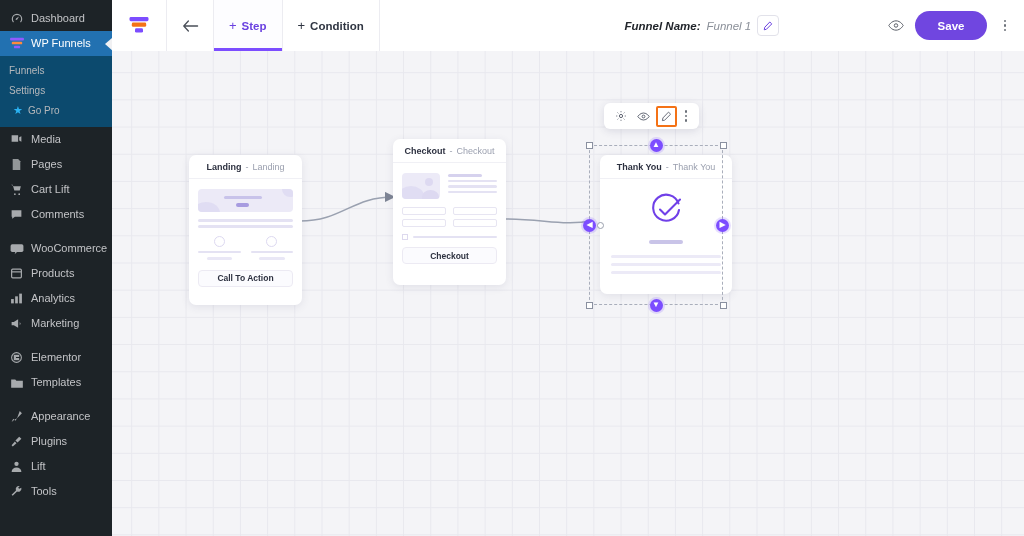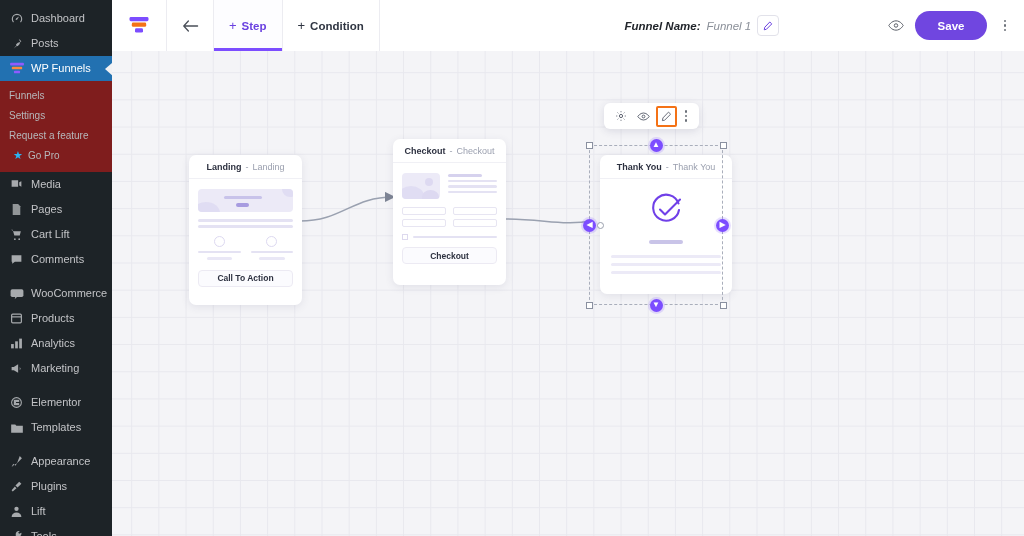--- a/index.html
+++ b/index.html
@@ -45,21 +45,21 @@
   .sb-item.active .ic { color: #fff; }
   .sb-collapse-arrow {
     position: absolute; right: -1px; top: 50%;
     transform: translateY(-50%);
     width: 0; height: 0;
     border-top: 7px solid transparent;
     border-bottom: 7px solid transparent;
     border-right: 8px solid #f1f1f3;
   }
   .sb-sub {
-    background: #7f1d1d;
+    background: #0c4a6e;
     padding: 4px 0 7px 0;
   }
   .sb-sub-item {
     display: flex; align-items: center;
     height: 20px;
     padding-left: 9px;
     color: #b6b8bb;
     font-size: 10px;
     gap: 5px;
     white-space: nowrap;
@@ -280,50 +280,39 @@
 
     <div class="sb-item">
       <span class="ic">
         <svg width="14" height="14" viewBox="0 0 24 24" fill="currentColor">
             <path d="M12 3a9 9 0 00-9 9 9 9 0 002.2 5.9l1.5-1.3A7 7 0 015 12a7 7 0 1114 0 7 7 0 01-1.7 4.6l1.5 1.3A9 9 0 0021 12a9 9 0 00-9-9zm3.5 4.5l-4.8 3.3-1.2 1.9 1 1.1 2-1.1 3-5.2z"></path>
           </svg>
       </span>
       <span>Dashboard</span>
     </div>
 
-    <div class="sb-item">
-      <span class="ic">
-        <svg width="13" height="13" viewBox="0 0 24 24" fill="currentColor">
-            <path d="M16 3l5 5-2 1-1.5 4.5L14 17l-2-2-5 6 6-5-2-2 3.5-3.5L19 9z"></path>
-          </svg>
-      </span>
-      <span>Posts</span>
-    </div>
 
     <div class="sb-item active">
       <span class="ic">
         <svg width="14" height="13" viewBox="0 0 16 15">
           <rect x="0" y="1" width="16" height="3" rx="1" fill="#8f5bff"></rect>
           <rect x="2" y="5.5" width="12" height="3" rx="1" fill="#ff8a3d"></rect>
           <rect x="4.5" y="10" width="7" height="3" rx="1" fill="#8f5bff"></rect>
         </svg>
       </span>
       <span>WP Funnels</span>
       <span class="sb-collapse-arrow"></span>
     </div>
 
     <div class="sb-sub">
       <div class="sb-sub-item">
         <span>Funnels</span>
       </div>
       <div class="sb-sub-item">
         <span>Settings</span>
-      </div>
-      <div class="sb-sub-item">
-        <span>Request a feature</span>
       </div>
       <div class="sb-sub-item" style="padding-left:13px">
         <span class="star">★</span>
         <span>Go Pro</span>
       </div>
     </div>
 
     <div class="sb-item">
       <span class="ic">
         <svg width="13" height="13" viewBox="0 0 24 24" fill="currentColor">

